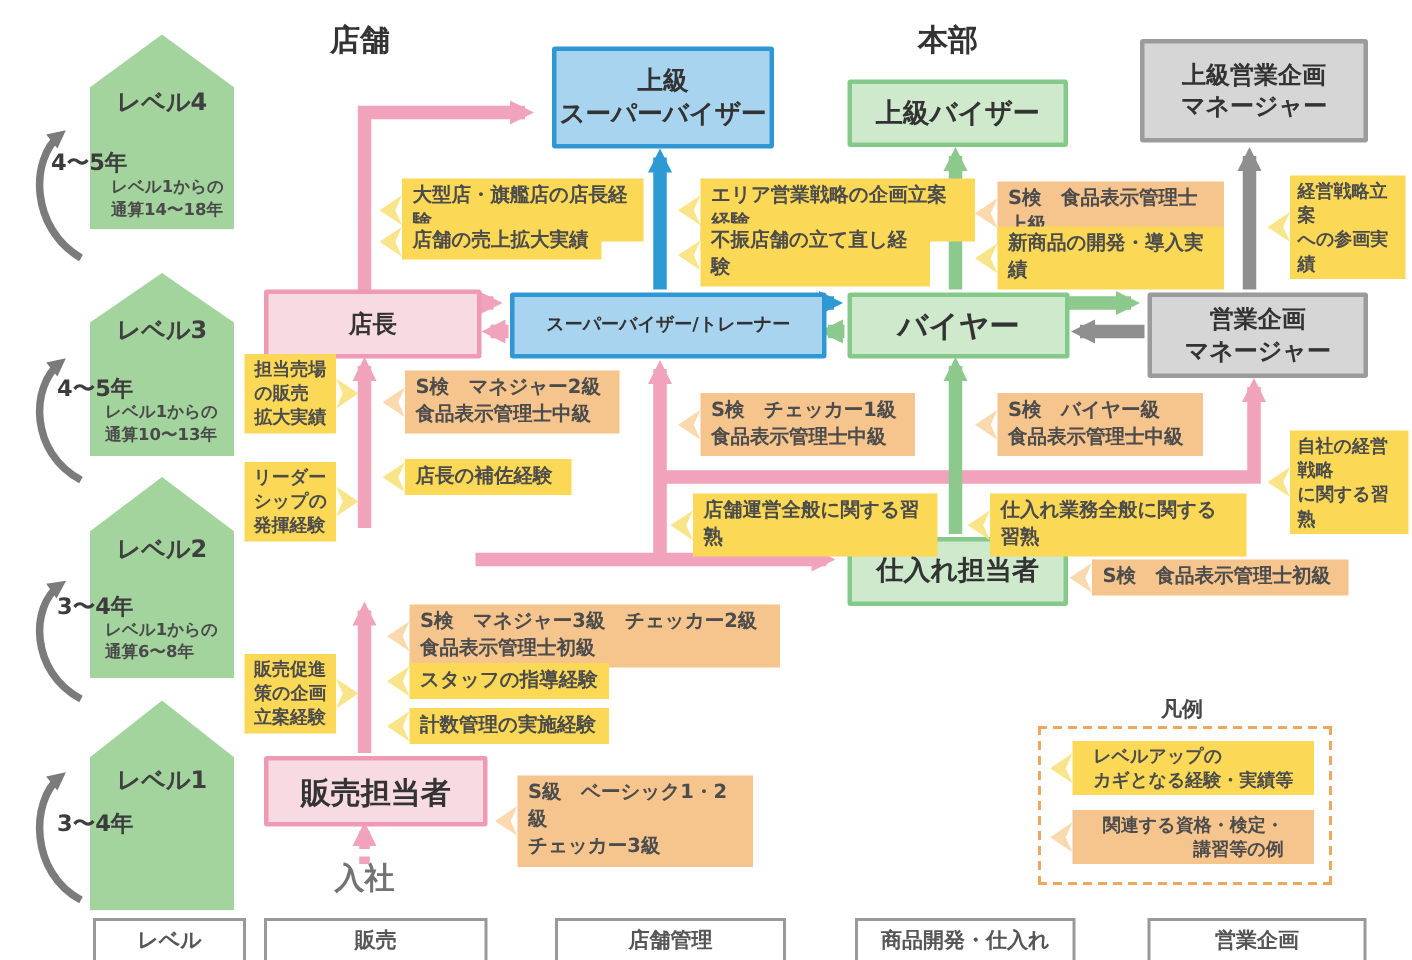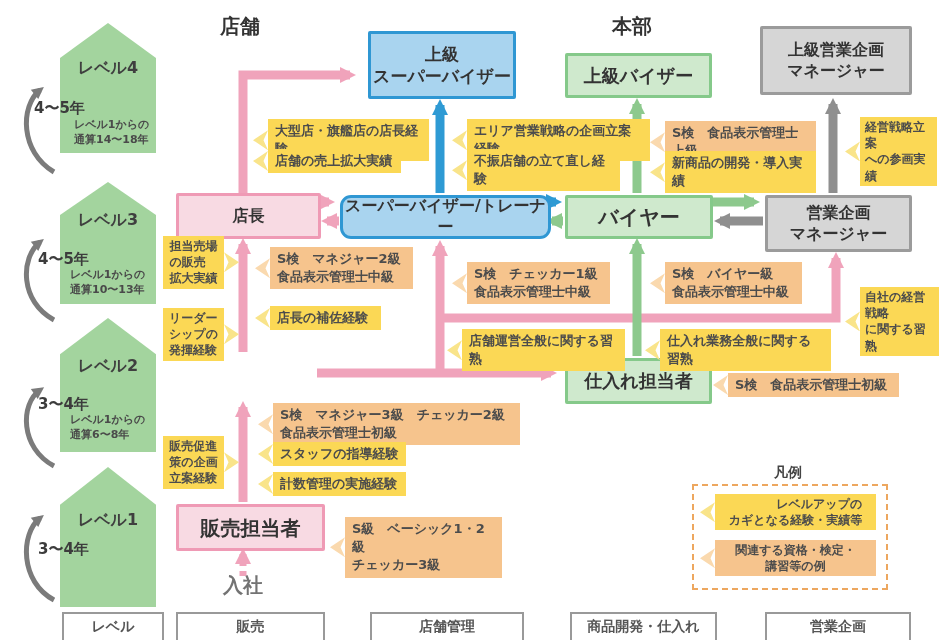--- a/index.html
+++ b/index.html
@@ -122,21 +122,21 @@
 通算10〜13年</div>
   <div class="lnote" style="left:70px;top:413px;">レベル1からの
 通算6〜8年</div>
 
   <div class="role blue" style="left:368px;top:31px;width:142px;height:62px;font-size:17px;">上級
 スーパーバイザー</div>
   <div class="role green" style="left:565px;top:53px;width:141px;height:39px;font-size:18px;">上級バイザー</div>
   <div class="role gray" style="left:760px;top:26px;width:146px;height:63px;font-size:16px;">上級営業企画
 マネージャー</div>
   <div class="role pink" style="left:176px;top:193px;width:139px;height:40px;font-size:16px;">店長</div>
-  <div class="role blue" style="left:340px;top:195px;width:205px;height:38px;font-size:16px;border-radius:11px;">スーパーバイザー/トレーナー</div>
+  <div class="role blue" style="left:340px;top:195px;width:205px;height:38px;font-size:12px;">スーパーバイザー/トレーナー</div>
   <div class="role green" style="left:565px;top:195px;width:142px;height:38px;font-size:20px;">バイヤー</div>
   <div class="role gray" style="left:765px;top:195px;width:141px;height:51px;font-size:16px;">営業企画
 マネージャー</div>
   <div class="role green" style="left:565px;top:358px;width:141px;height:40px;font-size:18px;">仕入れ担当者</div>
   <div class="role pink" style="left:176px;top:504px;width:143px;height:41px;font-size:20px;">販売担当者</div>
 
   <div class="tag yellow left" style="left:253px;top:119px;width:176px;">
       <span class="arr"></span>
       <span class="body">大型店・旗艦店の店長経験</span>
     </div>
@@ -241,26 +241,26 @@
       <span class="body">S級　ベーシック1・2級
 チェッカー3級</span>
     </div>
 
   <div class="entry" style="left:214px;top:572px;width:58px;">入社</div>
 
   <div class="legtitle" style="left:692px;top:464px;width:192px;">凡例</div>
   <div class="legbox" style="left:692px;top:484px;width:192px;height:102px;"></div>
   <div class="tag yellow left small" style="left:700px;top:494px;width:176px;">
       <span class="arr"></span>
-      <span class="body" style="justify-content:center;text-align:right;">レベルアップの
+      <span class="body" style="justify-content:center;text-align:left;">レベルアップの
 カギとなる経験・実績等</span>
     </div>
   <div class="tag orange left small" style="left:700px;top:540px;width:176px;">
       <span class="arr"></span>
-      <span class="body" style="justify-content:center;text-align:center;">関連する資格・検定・
+      <span class="body" style="justify-content:center;text-align:right;">関連する資格・検定・
 講習等の例</span>
     </div>
 
   <div class="cat" style="left:62px;top:612px;width:98px;">レベル</div>
   <div class="cat" style="left:176px;top:612px;width:145px;">販売</div>
   <div class="cat" style="left:370px;top:612px;width:150px;">店舗管理</div>
   <div class="cat" style="left:570px;top:612px;width:143px;">商品開発・仕入れ</div>
   <div class="cat" style="left:765px;top:612px;width:142px;">営業企画</div>
 
 </div>

